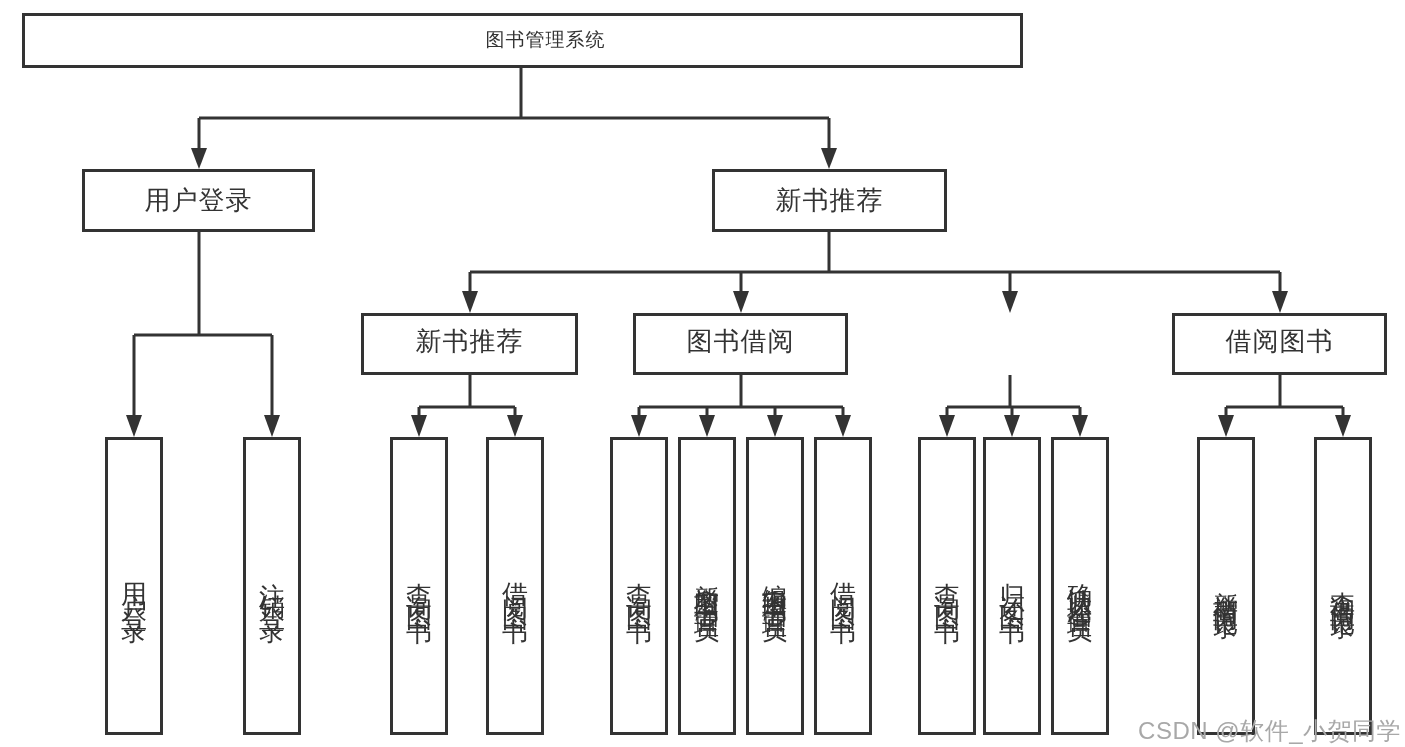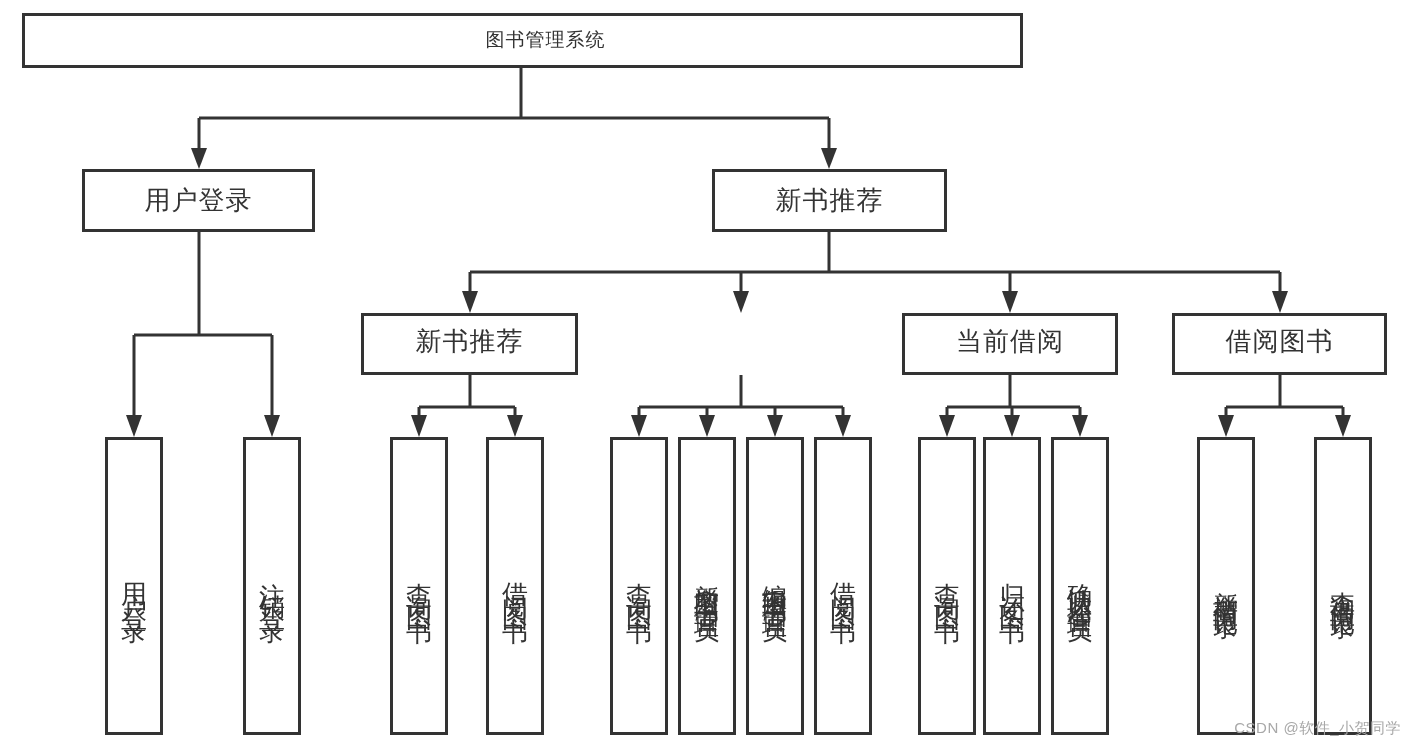--- a/index.html
+++ b/index.html
@@ -39,22 +39,22 @@
     font-size:26px;
   }
   .leaf--long { letter-spacing:5px; font-size:25px; }
   .l-a { left:105px; }  .l-b { left:243px; }
   .l-c { left:390px; }  .l-d { left:486px; }
   .l-e { left:610px; }  .l-f { left:678px; }  .l-g { left:746px; }  .l-h { left:814px; }
   .l-i { left:918px; }  .l-j { left:983px; }  .l-k { left:1051px; }
   .l-l { left:1197px; } .l-m { left:1314px; }
   .watermark {
     position:absolute;
-    right:4px; bottom:9px;
-    font-size:15px;
+    right:4px; bottom:0;
+    font-size:24px;
     color:#a8a8a8;
     letter-spacing:0.5px;
     z-index:5;
     white-space:nowrap;
   }
   .cline { stroke:#333333; stroke-width:3; fill:none; }
   .ahead { fill:#333333; stroke:none; }
 </style>
 </head>
 <body>
@@ -110,21 +110,21 @@
       <polygon class="ahead" points="1335,415 1351,415 1343,437"></polygon>
     </g>
   </svg>
 
   <div class="node root">图书管理系统</div>
 
   <div class="node lvl2a">用户登录</div>
   <div class="node lvl2b">新书推荐</div>
 
   <div class="node lvl3 g0">新书推荐</div>
-  <div class="node lvl3 g2">当前借阅</div>
+  <div class="node lvl3 g1">图书借阅</div>
   <div class="node lvl3 g3">借阅图书</div>
 
   <div class="node leaf l-a">用户登录</div>
   <div class="node leaf l-b">注销登录</div>
 
   <div class="node leaf l-c">查询图书</div>
   <div class="node leaf l-d">借阅图书</div>
 
   <div class="node leaf l-e">查询图书</div>
   <div class="node leaf leaf--long l-f">新增图书（管理员）</div>

